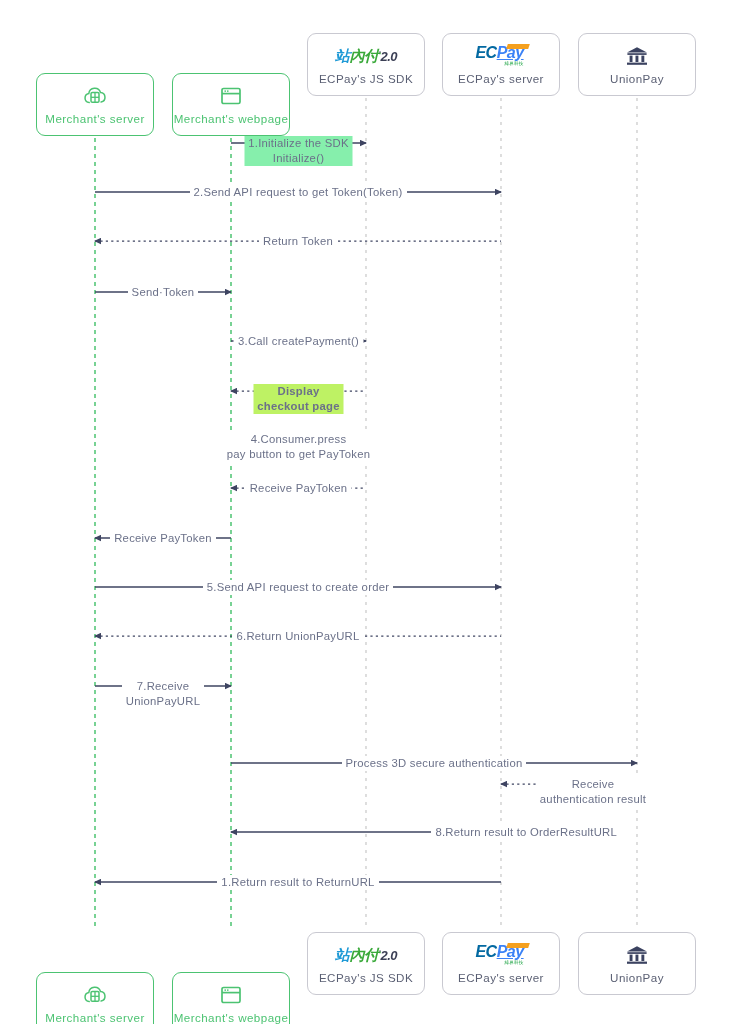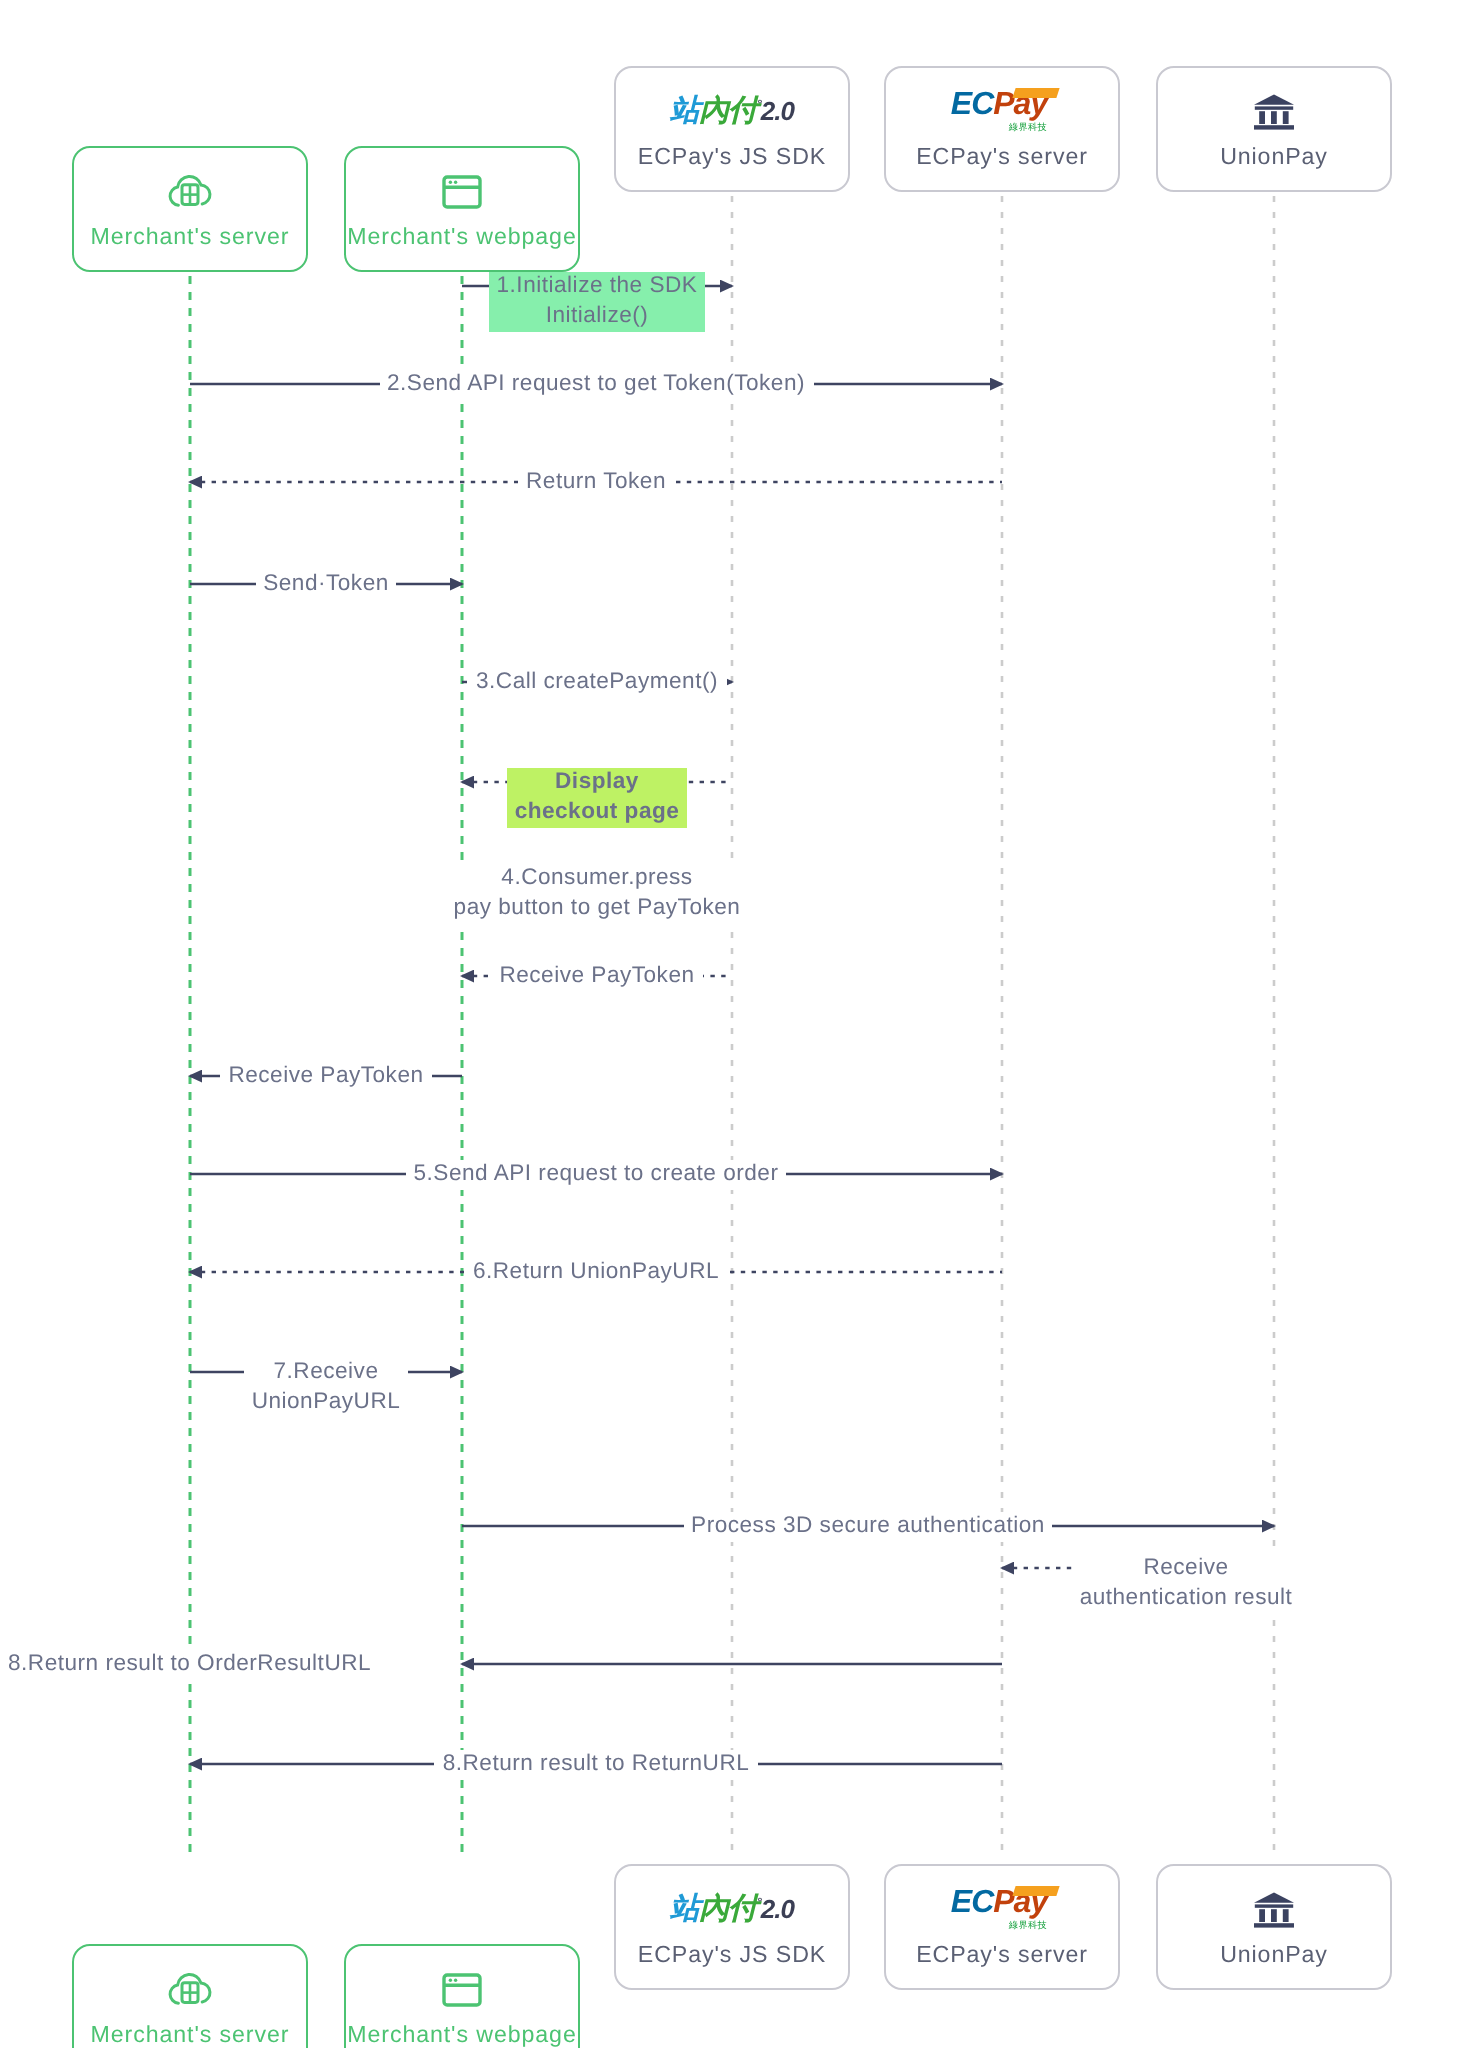--- a/index.html
+++ b/index.html
@@ -54,21 +54,21 @@
     font-style: italic;
     font-weight: bold;
     font-size: 16px;
     letter-spacing: -.5px;
     line-height: 1;
     position: relative;
     display: inline-block;
     padding-right: 3px;
   }
   .logo-ecpay .ec { color: #0369a1; }
-  .logo-ecpay .pay { color: #c2410c; }
+  .logo-ecpay .pay { color: #3b82f6; text-decoration: underline; }
   .logo-ecpay .swoosh {
     position: absolute;
     right: -2px; top: -1px;
     width: 22px; height: 5px;
     background: #f5a01e;
     transform: skewX(-18deg);
   }
   .logo-ecpay .sub {
     display: block;
     font-style: normal;
@@ -270,17 +270,17 @@
 pay button to get PayToken</span></div>
       <div class="msg" style="left: 0px; top: 480.5px; width: 732px; background: none; padding: 0px; text-align: center; transform: translateX(-67.5px);"><span style="background: rgb(255, 255, 255); padding: 0px 4px; display: inline-block;">Receive PayToken</span></div>
       <div class="msg" style="left: 0px; top: 530.5px; width: 732px; background: none; padding: 0px; text-align: center; transform: translateX(-203px);"><span style="background: rgb(255, 255, 255); padding: 0px 4px; display: inline-block;">Receive PayToken</span></div>
       <div class="msg" style="left: 0px; top: 579.5px; width: 732px; background: none; padding: 0px; text-align: center; transform: translateX(-68px);"><span style="background: rgb(255, 255, 255); padding: 0px 4px; display: inline-block;">5.Send API request to create order</span></div>
       <div class="msg" style="left: 0px; top: 628.5px; width: 732px; background: none; padding: 0px; text-align: center; transform: translateX(-68px);"><span style="background: rgb(255, 255, 255); padding: 0px 4px; display: inline-block;">6.Return UnionPayURL</span></div>
       <div class="msg" style="left: 0px; top: 678.5px; width: 732px; background: none; padding: 0px; text-align: center; transform: translateX(-203px);"><span style="background: rgb(255, 255, 255); padding: 0px 4px; display: inline-block;">7.Receive
 UnionPayURL</span></div>
       <div class="msg" style="left: 0px; top: 755.5px; width: 732px; background: none; padding: 0px; text-align: center; transform: translateX(68px);"><span style="background: rgb(255, 255, 255); padding: 0px 4px; display: inline-block;">Process 3D secure authentication</span></div>
       <div class="msg" style="left: 0px; top: 776.5px; width: 732px; background: none; padding: 0px; text-align: center; transform: translateX(203px);"><span style="background: rgb(255, 255, 255); padding: 0px 4px; display: inline-block; margin-left: 48px;">Receive
 authentication result</span></div>
-      <div class="msg" style="left: 0px; top: 824.5px; width: 621px; background: none; padding: 0px; text-align: left; transform: translateX(0px);"><span style="background: rgb(255, 255, 255); padding: 0px 4px; display: inline-block;">8.Return result to OrderResultURL</span></div>
-      <div class="msg" style="left: 0px; top: 874.5px; width: 732px; background: none; padding: 0px; text-align: center; transform: translateX(-68px);"><span style="background: rgb(255, 255, 255); padding: 0px 4px; display: inline-block;">8.Return result to ReturnURL</span></div>
+      <div class="msg" style="left: 0px; top: 824.5px; width: 621px; background: none; padding: 0px; text-align: right; transform: translateX(0px);"><span style="background: rgb(255, 255, 255); padding: 0px 4px; display: inline-block;">8.Return result to OrderResultURL</span></div>
+      <div class="msg" style="left: 0px; top: 874.5px; width: 732px; background: none; padding: 0px; text-align: center; transform: translateX(-68px);"><span style="background: rgb(255, 255, 255); padding: 0px 4px; display: inline-block;">1.Return result to ReturnURL</span></div>
     </div>
 
 </div>
 
 </body></html>

